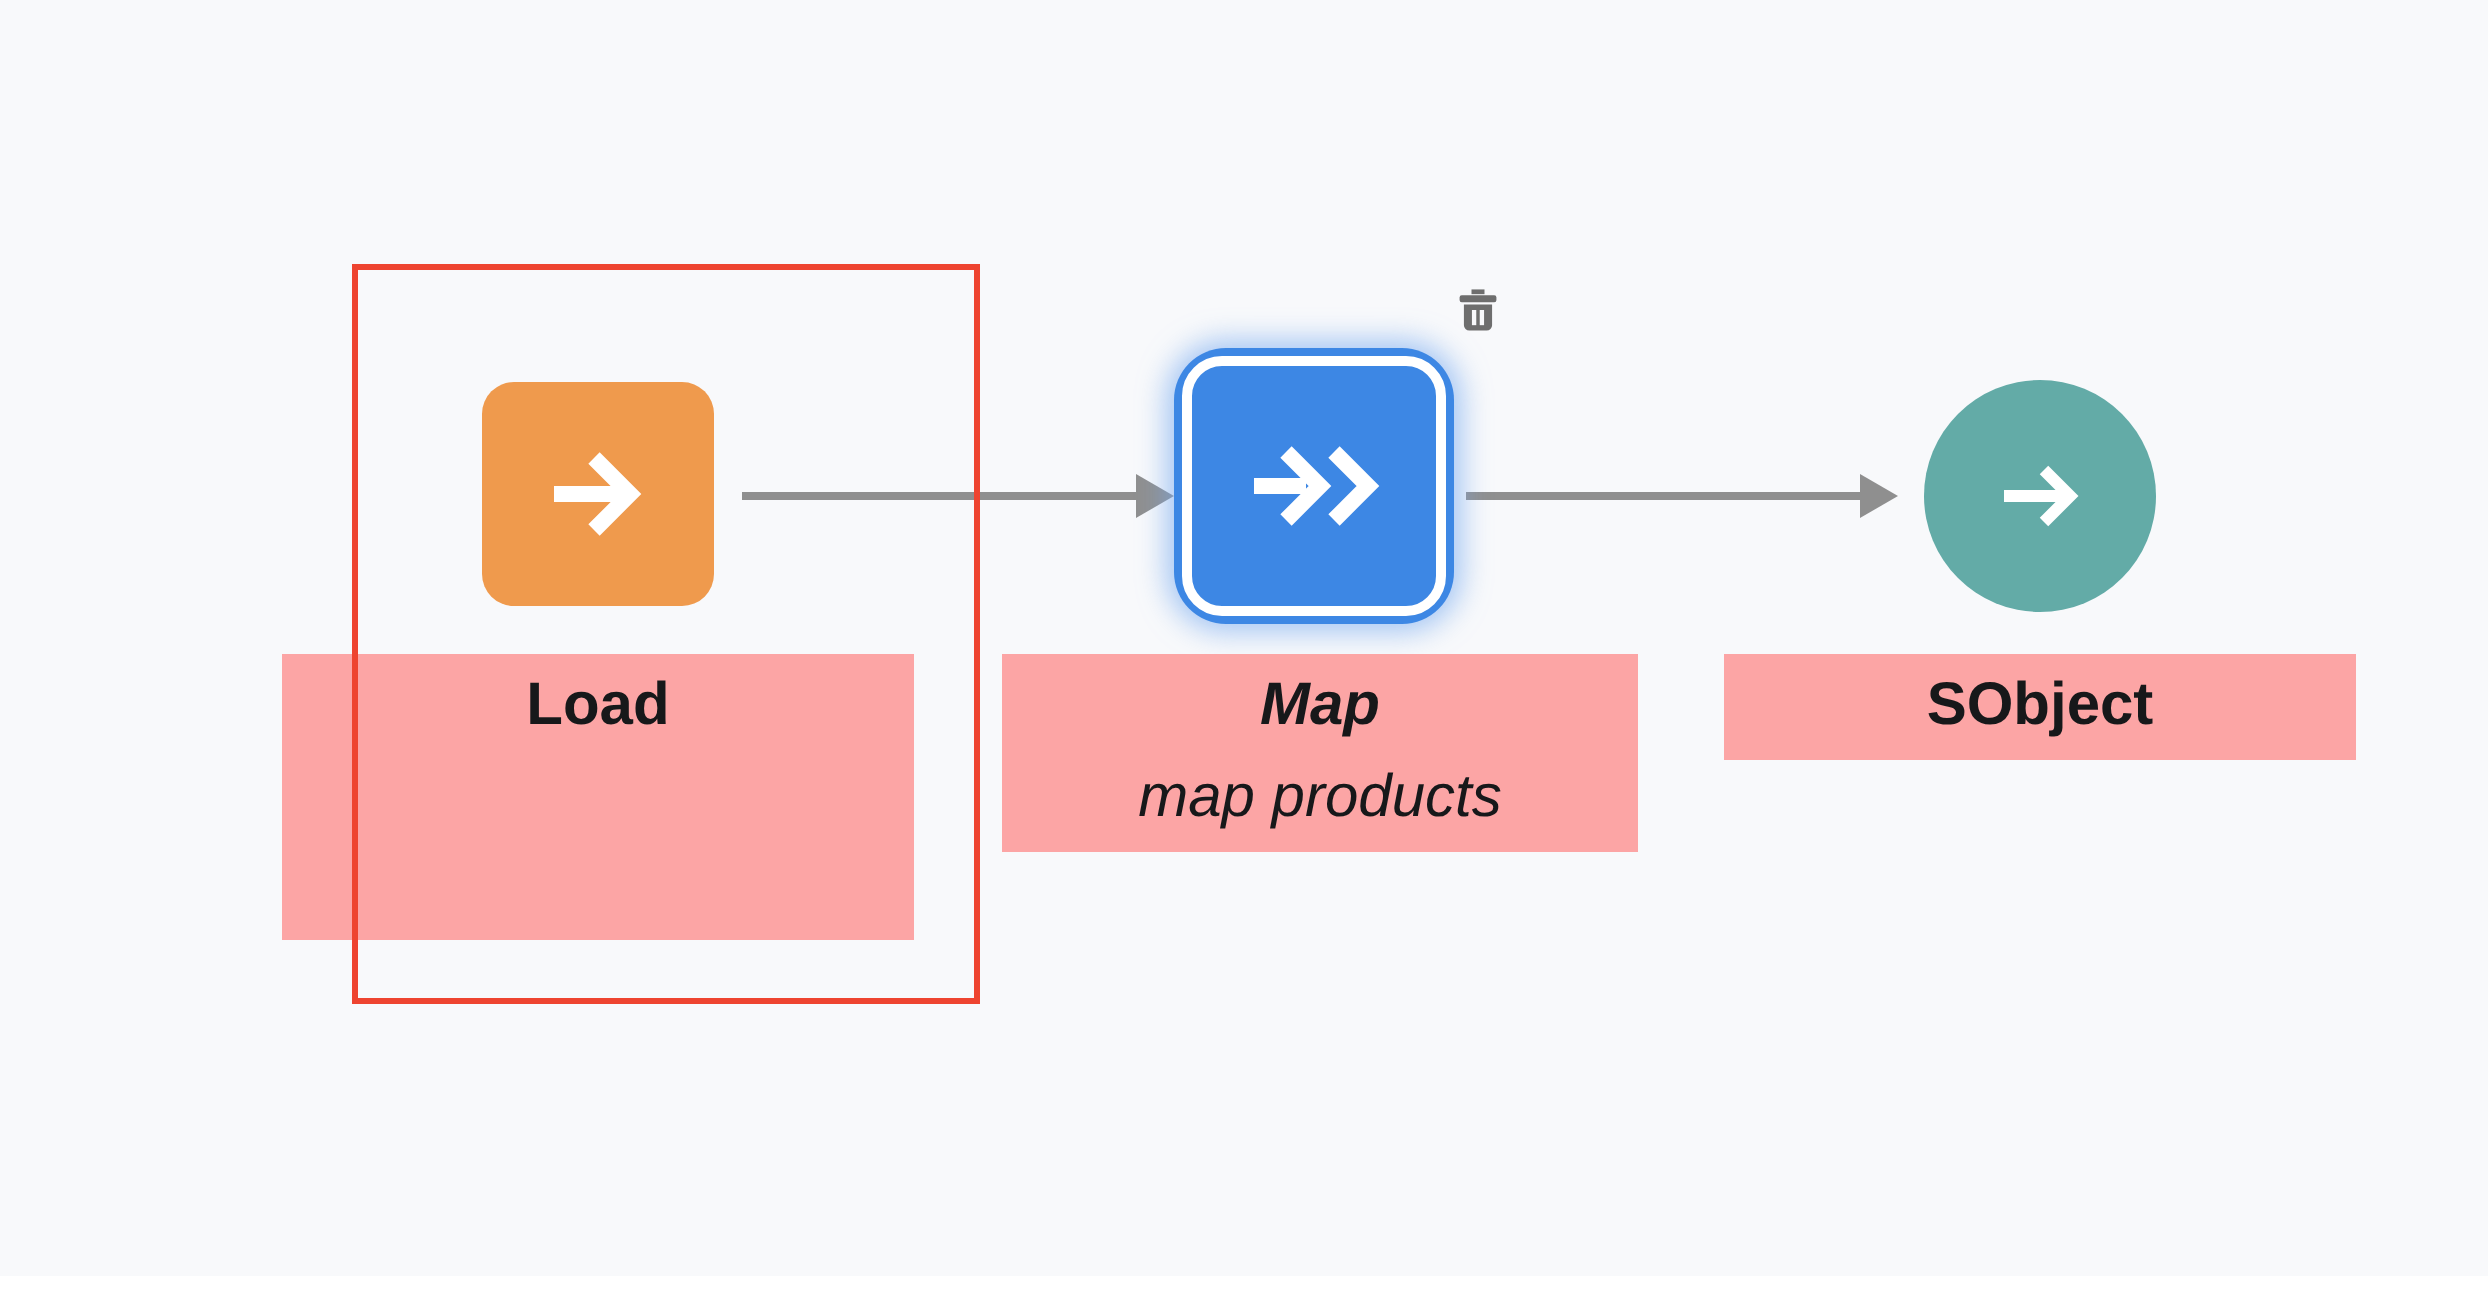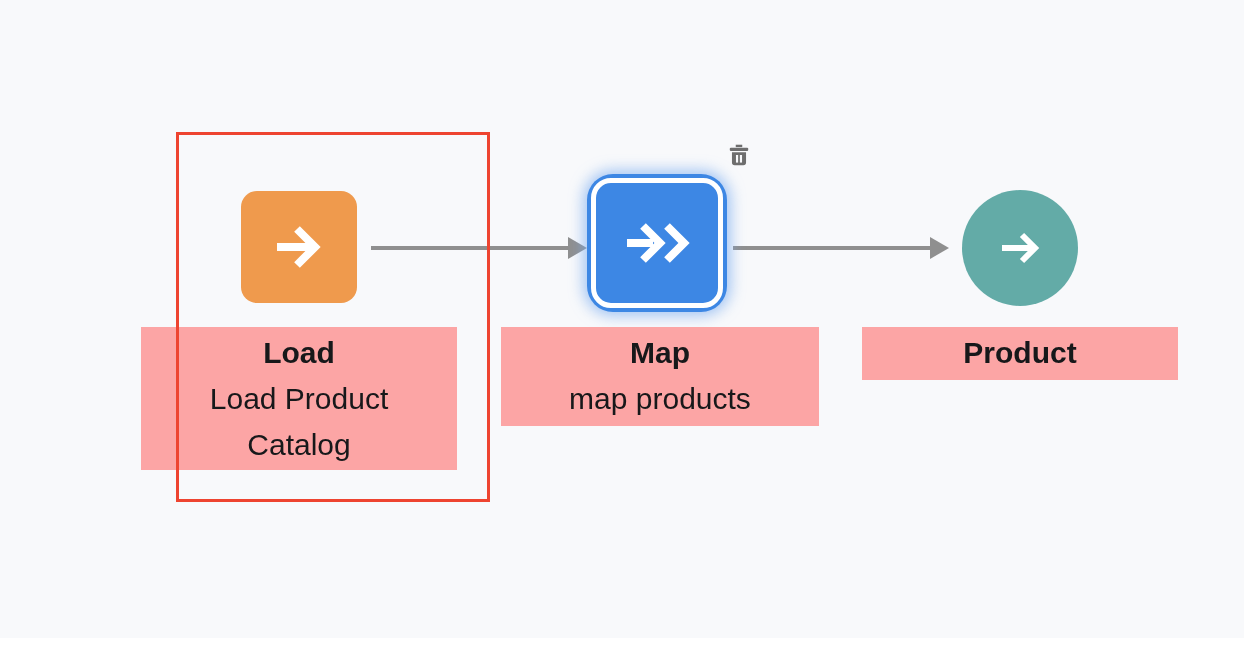--- a/index.html
+++ b/index.html
@@ -95,21 +95,21 @@
     line-height: 46px;
   }
   .label-card .node-subtitle {
     font-weight: 400;
     font-size: 30px;
     line-height: 46px;
     max-width: 285px;
     margin: 0 auto;
   }
   .card-load   { left: 141px; top: 327px; width: 316px; height: 140px; }
-  .card-map    { left: 501px; top: 327px; width: 318px; height: 96px; }
+  .card-map    { left: 501px; top: 327px; width: 318px; height: 96px; font-style: italic; }
   .card-output { left: 862px; top: 327px; width: 316px; height: 50px; }
 
   
   .annotation-rect {
     position: absolute;
     left: 176px; top: 132px;
     width: 308px; height: 364px;
     border: 3px solid #EE4430;
     z-index: 20;
     pointer-events: none;
@@ -178,28 +178,27 @@
     <span>
       <svg width="50" height="46" viewBox="0 0 50 46" fill="none">
         <path d="M7 23 H40" stroke="#FFFFFF" stroke-width="6"></path>
         <path d="M27 10 L40 23 L27 36" stroke="#FFFFFF" stroke-width="6" fill="none"></path>
       </svg>
     </span>
   </div>
 
   <div class="label-card card-load">
     <div class="node-title">Load</div>
-    <div class="node-subtitle">Load Product Catalog</div>
   </div>
 
   <div class="label-card card-map">
     <div class="node-title">Map</div>
     <div class="node-subtitle">map products</div>
   </div>
 
   <div class="label-card card-output">
-    <div class="node-title">Product</div>
+    <div class="node-title">SObject</div>
   </div>
 
   <div class="annotation-rect"></div>
 
   <div class="footer-strip"></div>
 </div>
 
 </body></html>

